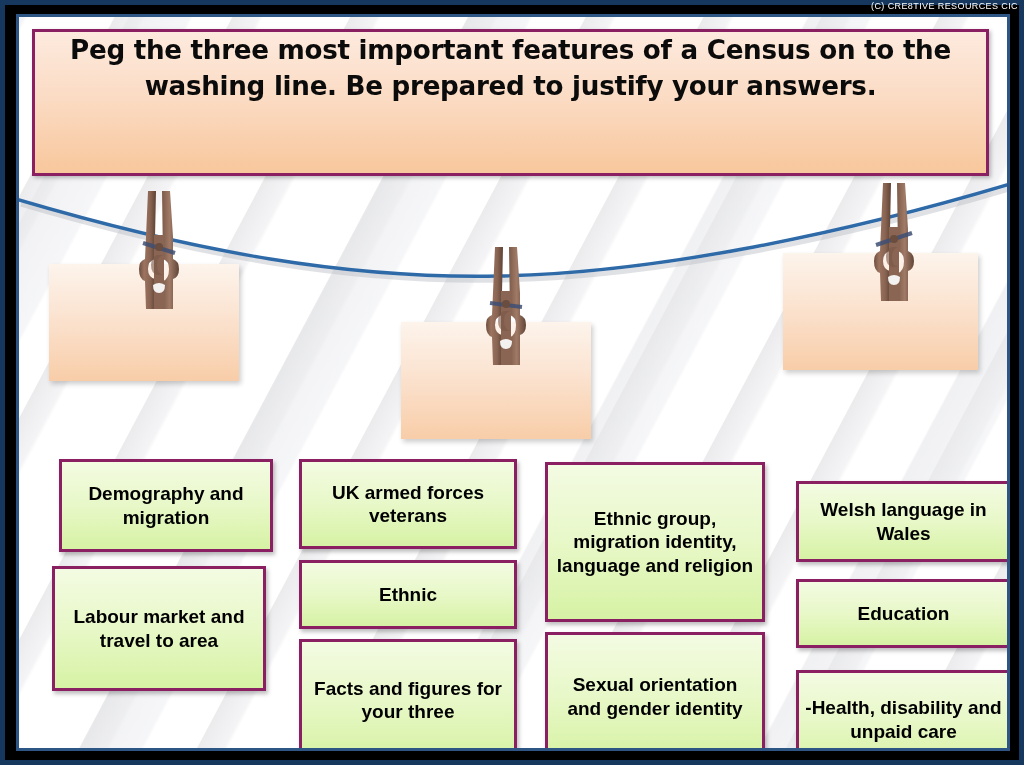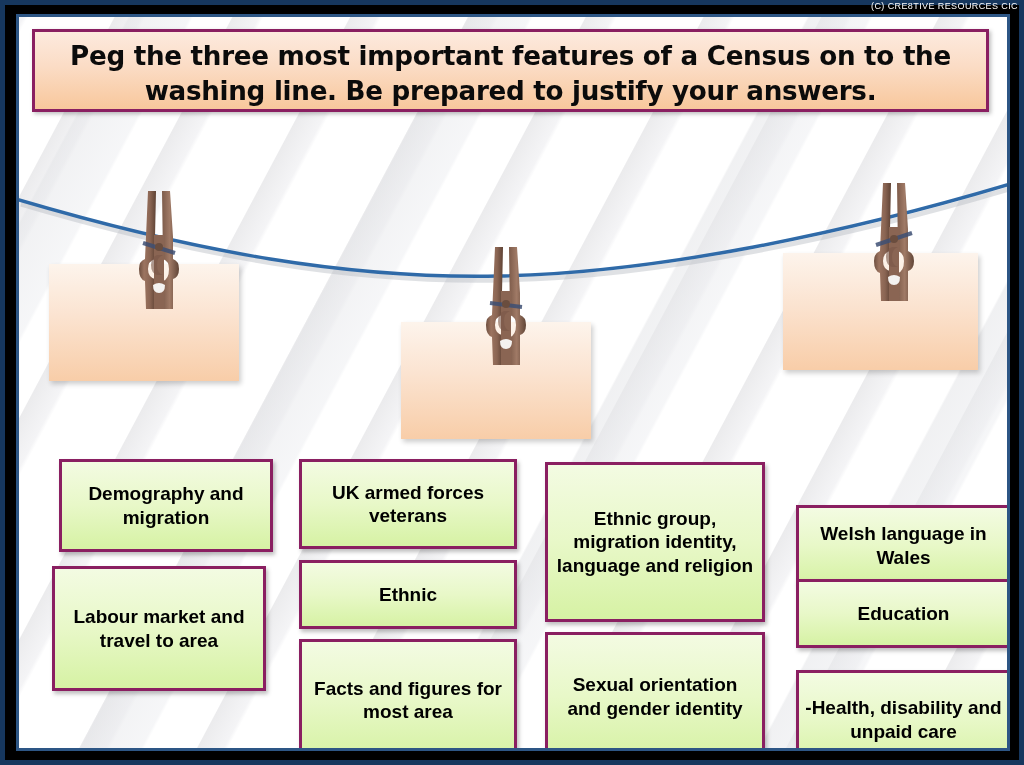--- a/index.html
+++ b/index.html
@@ -95,26 +95,26 @@
     font-size: 9px;
     font-weight: normal;
     letter-spacing: 0.4px;
     font-family: "Liberation Sans", sans-serif;
   }
 
   
   #header-box {
     position: absolute;
     left: 13px; top: 12px;
-    width: 957px; height: 83px;
+    width: 957px; height: 147px;
     border: 3px solid #8a1f61;
     background: linear-gradient(to bottom, #fdeade 0%, #fbdcc5 45%, #f8c79c 100%);
     box-shadow: 2px 2px 4px rgba(0,0,0,0.25);
     display: flex;
-    align-items: flex-end;
+    align-items: flex-start;
     justify-content: center;
     z-index: 30;
   }
   #header-text {
     text-align: center;
     color: #0b0b0b;
     font-family: "DejaVu Sans", sans-serif;
     font-weight: bold;
     font-size: 27px;
     line-height: 1.32;
@@ -174,21 +174,21 @@
   #card-demography      { left: 40px;  top: 442px; width: 214px; height: 93px;  }
   #card-labour          { left: 33px;  top: 549px; width: 214px; height: 125px; }
   
   #card-veterans        { left: 280px; top: 442px; width: 218px; height: 90px;  }
   #card-housing         { left: 280px; top: 543px; width: 218px; height: 69px;  }
   #card-facts           { left: 280px; top: 622px; width: 218px; height: 122px; }
   
   #card-ethnic          { left: 526px; top: 445px; width: 220px; height: 160px; }
   #card-sexual          { left: 526px; top: 615px; width: 220px; height: 129px; }
   
-  #card-welsh           { left: 777px; top: 464px; width: 215px; height: 81px; margin-top: 24px;  }
+  #card-welsh           { left: 777px; top: 464px; width: 215px; height: 81px;  }
   #card-education       { left: 777px; top: 562px; width: 215px; height: 69px;  }
   #card-health          { left: 777px; top: 653px; width: 215px; height: 99px;  }
 </style>
 </head>
 <body>
 
 <div id="slide">
 
   <div id="frame-navy-outer"></div>
   <div id="frame-black"></div>
@@ -271,21 +271,21 @@
 
     <div class="answer-card" id="card-veterans">
       <div class="answer-label">UK armed forces veterans</div>
     </div>
 
     <div class="answer-card" id="card-housing">
       <div class="answer-label">Ethnic</div>
     </div>
 
     <div class="answer-card" id="card-facts">
-      <div class="answer-label">Facts and figures for most area</div>
+      <div class="answer-label">Facts and figures for your three</div>
     </div>
 
     <div class="answer-card" id="card-ethnic">
       <div class="answer-label">Ethnic group, migration identity, language and religion</div>
     </div>
 
     <div class="answer-card" id="card-sexual">
       <div class="answer-label">Sexual orientation and gender identity</div>
     </div>
 

